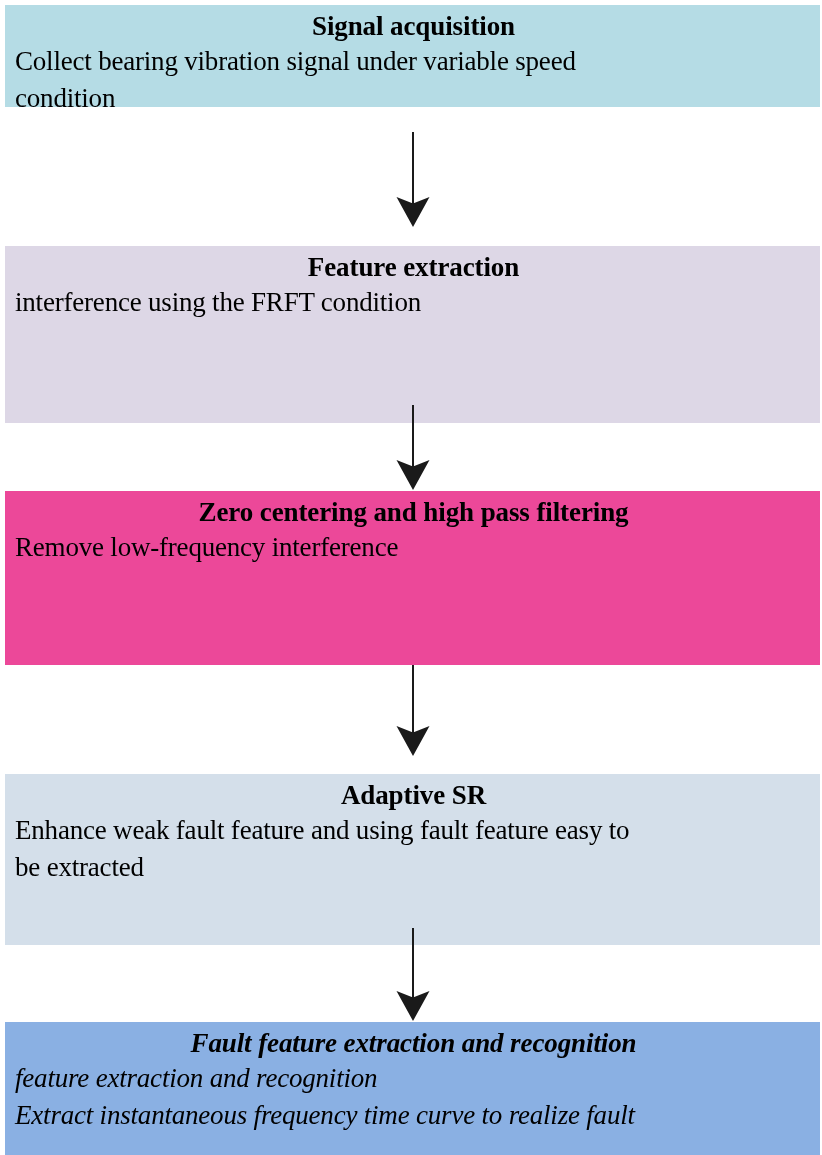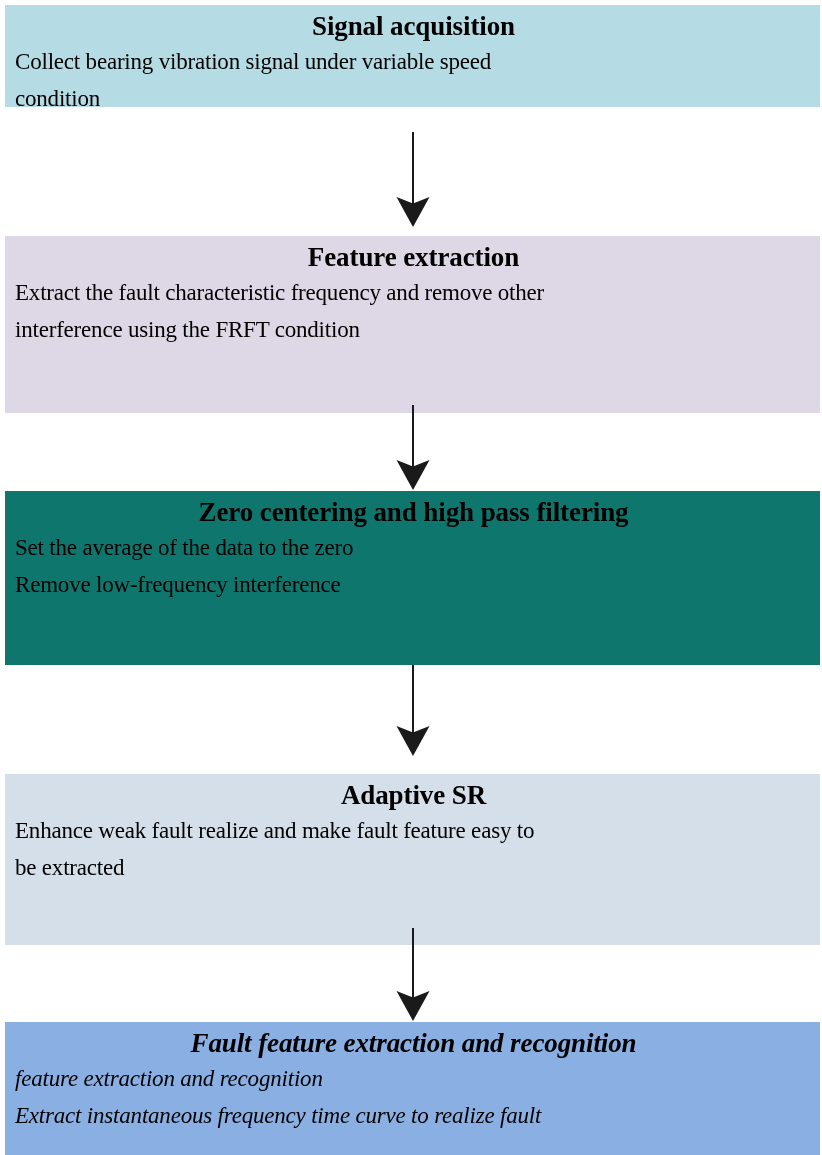--- a/index.html
+++ b/index.html
@@ -32,31 +32,31 @@
     font-weight: bold;
     font-size: 27px;
     line-height: 34px;
     letter-spacing: -0.1px;
     white-space: nowrap;
   }
   .node-body {
     display: block;
     text-align: left;
     font-weight: normal;
-    font-size: 23px;
+    font-size: 27px;
     line-height: 37px;
     letter-spacing: -0.2px;
   }
   .node-body .line {
     display: block;
   }
 
   
   #node-1 { top: 5px;    height: 102px; }
-  #node-2 { top: 236px;  height: 177px; }
+  #node-2 { top: 246px;  height: 177px; }
   #node-3 { top: 491px;  height: 174px; }
   #node-4 { top: 774px;  height: 171px; }
   #node-5 { top: 1022px; height: 133px; }
 
   
   .connector {
     position: absolute;
     left: 395px;
     width: 36px;
   }
@@ -105,55 +105,53 @@
     <div class="head">
       <svg width="36" height="32" viewBox="0 0 36 32" xmlns="http://www.w3.org/2000/svg">
         <path d="M1.5 1 L18 31 L34.5 1 L18 7.5 Z" fill="#1a1a1a"></path>
       </svg>
     </div>
   </div>
 
   <div class="node" id="node-2" style="background: rgb(221, 215, 230);">
     <span class="node-title">Feature extraction</span>
     <span class="node-body">
-      <span class="line">Extract the fault characteristic frequency and remove other</span>
       <span class="line">interference using the FRFT condition</span>
     </span>
   </div>
 
   <div class="connector" id="conn-2">
     <div class="shaft" style="background: rgb(26, 26, 26);"></div>
     <div class="head">
       <svg width="36" height="32" viewBox="0 0 36 32" xmlns="http://www.w3.org/2000/svg">
         <path d="M1.5 1 L18 31 L34.5 1 L18 7.5 Z" fill="#1a1a1a"></path>
       </svg>
     </div>
   </div>
 
-  <div class="node" id="node-3" style="background: #0f766e;">
+  <div class="node" id="node-3" style="background: #ec4899;">
     <span class="node-title">Zero centering and high pass filtering</span>
     <span class="node-body">
-      <span class="line">Set the average of the data to the zero</span>
       <span class="line">Remove low-frequency interference</span>
     </span>
   </div>
 
   <div class="connector" id="conn-3">
     <div class="shaft" style="background: rgb(26, 26, 26);"></div>
     <div class="head">
       <svg width="36" height="32" viewBox="0 0 36 32" xmlns="http://www.w3.org/2000/svg">
         <path d="M1.5 1 L18 31 L34.5 1 L18 7.5 Z" fill="#1a1a1a"></path>
       </svg>
     </div>
   </div>
 
   <div class="node" id="node-4" style="background: rgb(212, 223, 234);">
     <span class="node-title">Adaptive SR</span>
     <span class="node-body">
-      <span class="line">Enhance weak fault realize and make fault feature easy to</span>
+      <span class="line">Enhance weak fault feature and using fault feature easy to</span>
       <span class="line">be extracted</span>
     </span>
   </div>
 
   <div class="connector" id="conn-4">
     <div class="shaft" style="background: rgb(26, 26, 26);"></div>
     <div class="head">
       <svg width="36" height="32" viewBox="0 0 36 32" xmlns="http://www.w3.org/2000/svg">
         <path d="M1.5 1 L18 31 L34.5 1 L18 7.5 Z" fill="#1a1a1a"></path>
       </svg>

